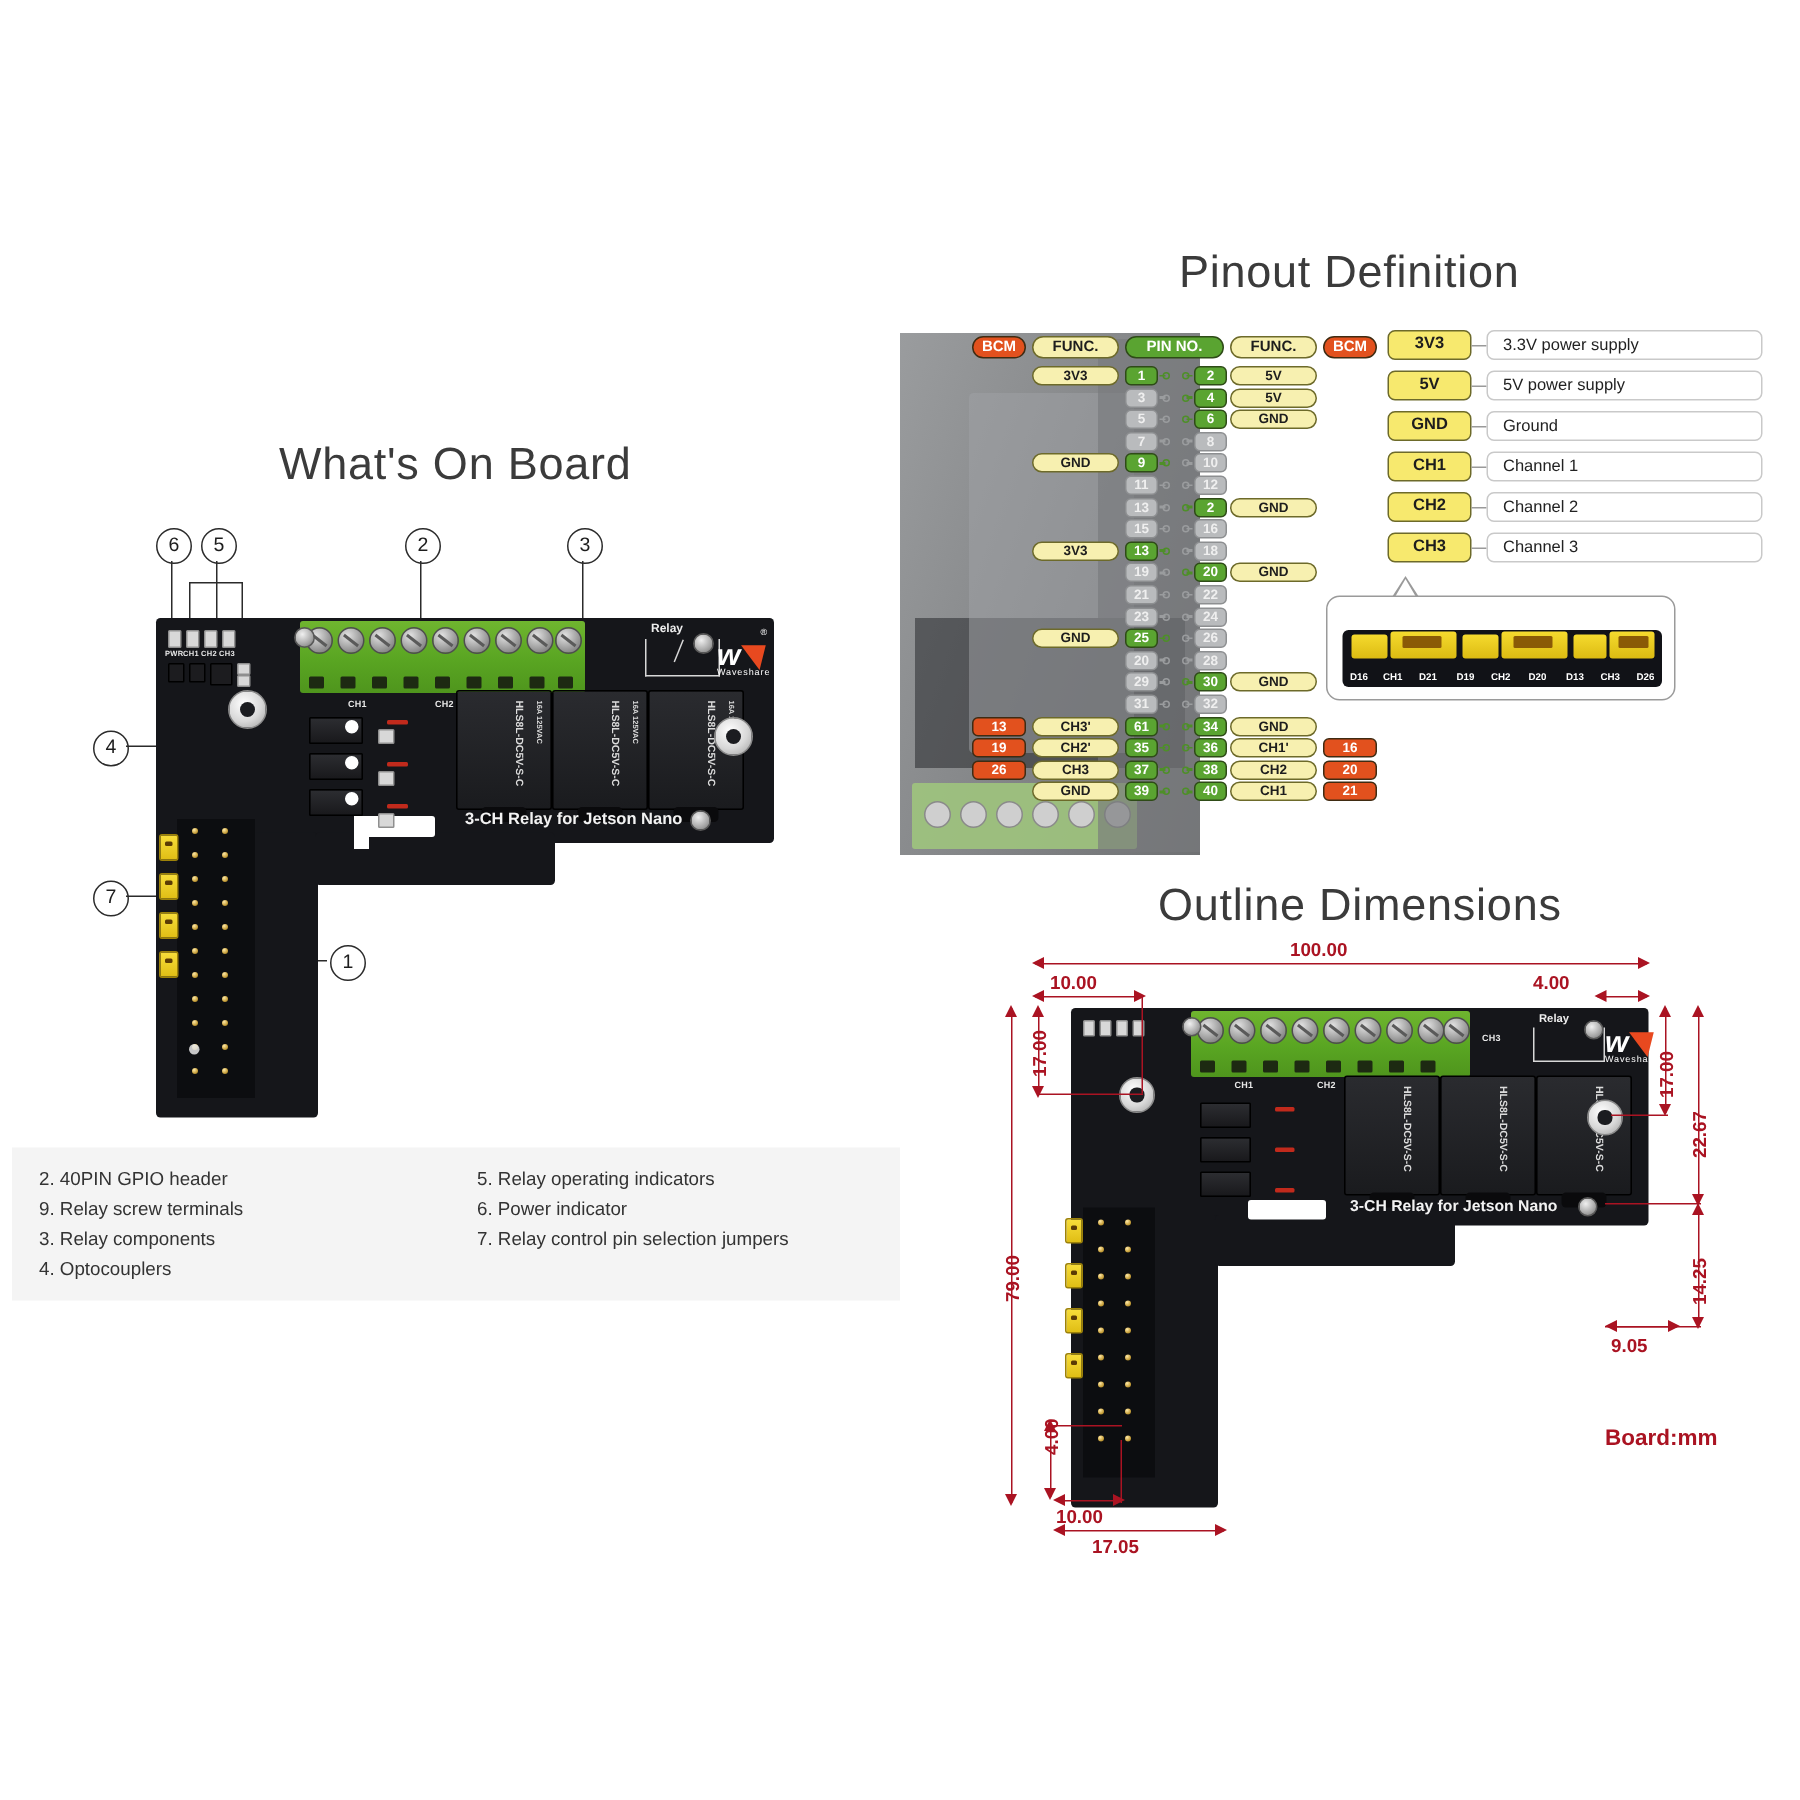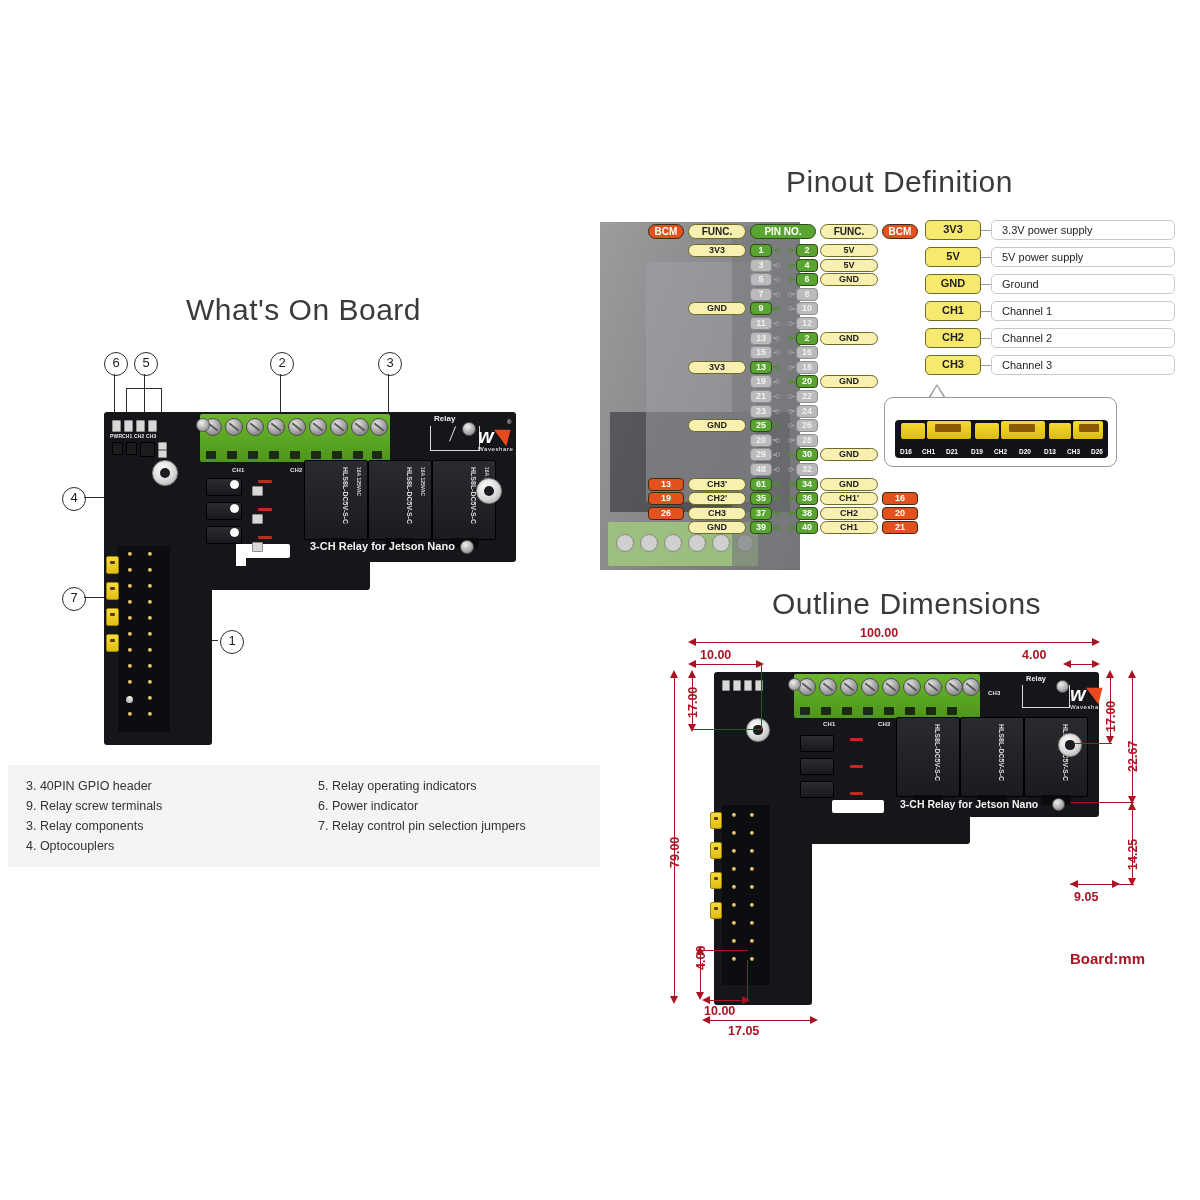--- a/index.html
+++ b/index.html
@@ -340,21 +340,21 @@
     <div class="pinring" style="left:8px;top:150px;"></div>
   </div>
 
   <div class="jmp" style="left:46px;top:206px;width:11px;height:16px;"></div>
   <div class="jmp" style="left:46px;top:232px;width:11px;height:16px;"></div>
   <div class="jmp" style="left:46px;top:258px;width:11px;height:16px;"></div>
   <div class="jmp" style="left:46px;top:284px;width:11px;height:16px;"></div>
 </div>
 
 <div class="capbox" style="left:8px;top:765px;width:592px;height:102px;">
-  <div class="item" style="left:18px;top:14px;">3. 40PIN GPIO header</div>
+  <div class="item" style="left:18px;top:14px;">2. 40PIN GPIO header</div>
   <div class="item" style="left:18px;top:34px;">9. Relay screw terminals</div>
   <div class="item" style="left:18px;top:54px;">3. Relay components</div>
   <div class="item" style="left:18px;top:74px;">4. Optocouplers</div>
   <div class="item" style="left:310px;top:14px;">5. Relay operating indicators</div>
   <div class="item" style="left:310px;top:34px;">6. Power indicator</div>
   <div class="item" style="left:310px;top:54px;">7. Relay control pin selection jumpers</div>
 </div>
 
 <div class="abs sec-title" style="left:786px;top:165px;">Pinout Definition</div>
 
@@ -535,21 +535,21 @@
       <div class="conn conn-gy" style="left: 173px; top: 240.4px;">
         <i style="left:2px;top:0;"></i>
         <b style="left:0;"></b>
       </div>
       <div class="conn" style="left: 188px; top: 240.4px;">
         <i style="left:0;top:0;"></i>
         <b style="left:3px;"></b>
       </div>
       <div class="badge b-gr-s" style="left: 196px; top: 236.4px; width: 22px;">30</div>
       <div class="badge b-ye" style="left: 220px; top: 236.4px; width: 58px;">GND</div>
-      <div class="badge b-gy" style="left: 150px; top: 251px; width: 22px;">48</div>
+      <div class="badge b-gy" style="left: 150px; top: 251px; width: 22px;">31</div>
       <div class="conn conn-gy" style="left: 173px; top: 255px;">
         <i style="left:2px;top:0;"></i>
         <b style="left:0;"></b>
       </div>
       <div class="conn conn-gy" style="left: 188px; top: 255px;">
         <i style="left:0;top:0;"></i>
         <b style="left:3px;"></b>
       </div>
       <div class="badge b-gy" style="left: 196px; top: 251px; width: 22px;">32</div>
       <div class="badge b-or" style="left: 48px; top: 265.6px; width: 36px; border-radius: 4px;">13</div>

